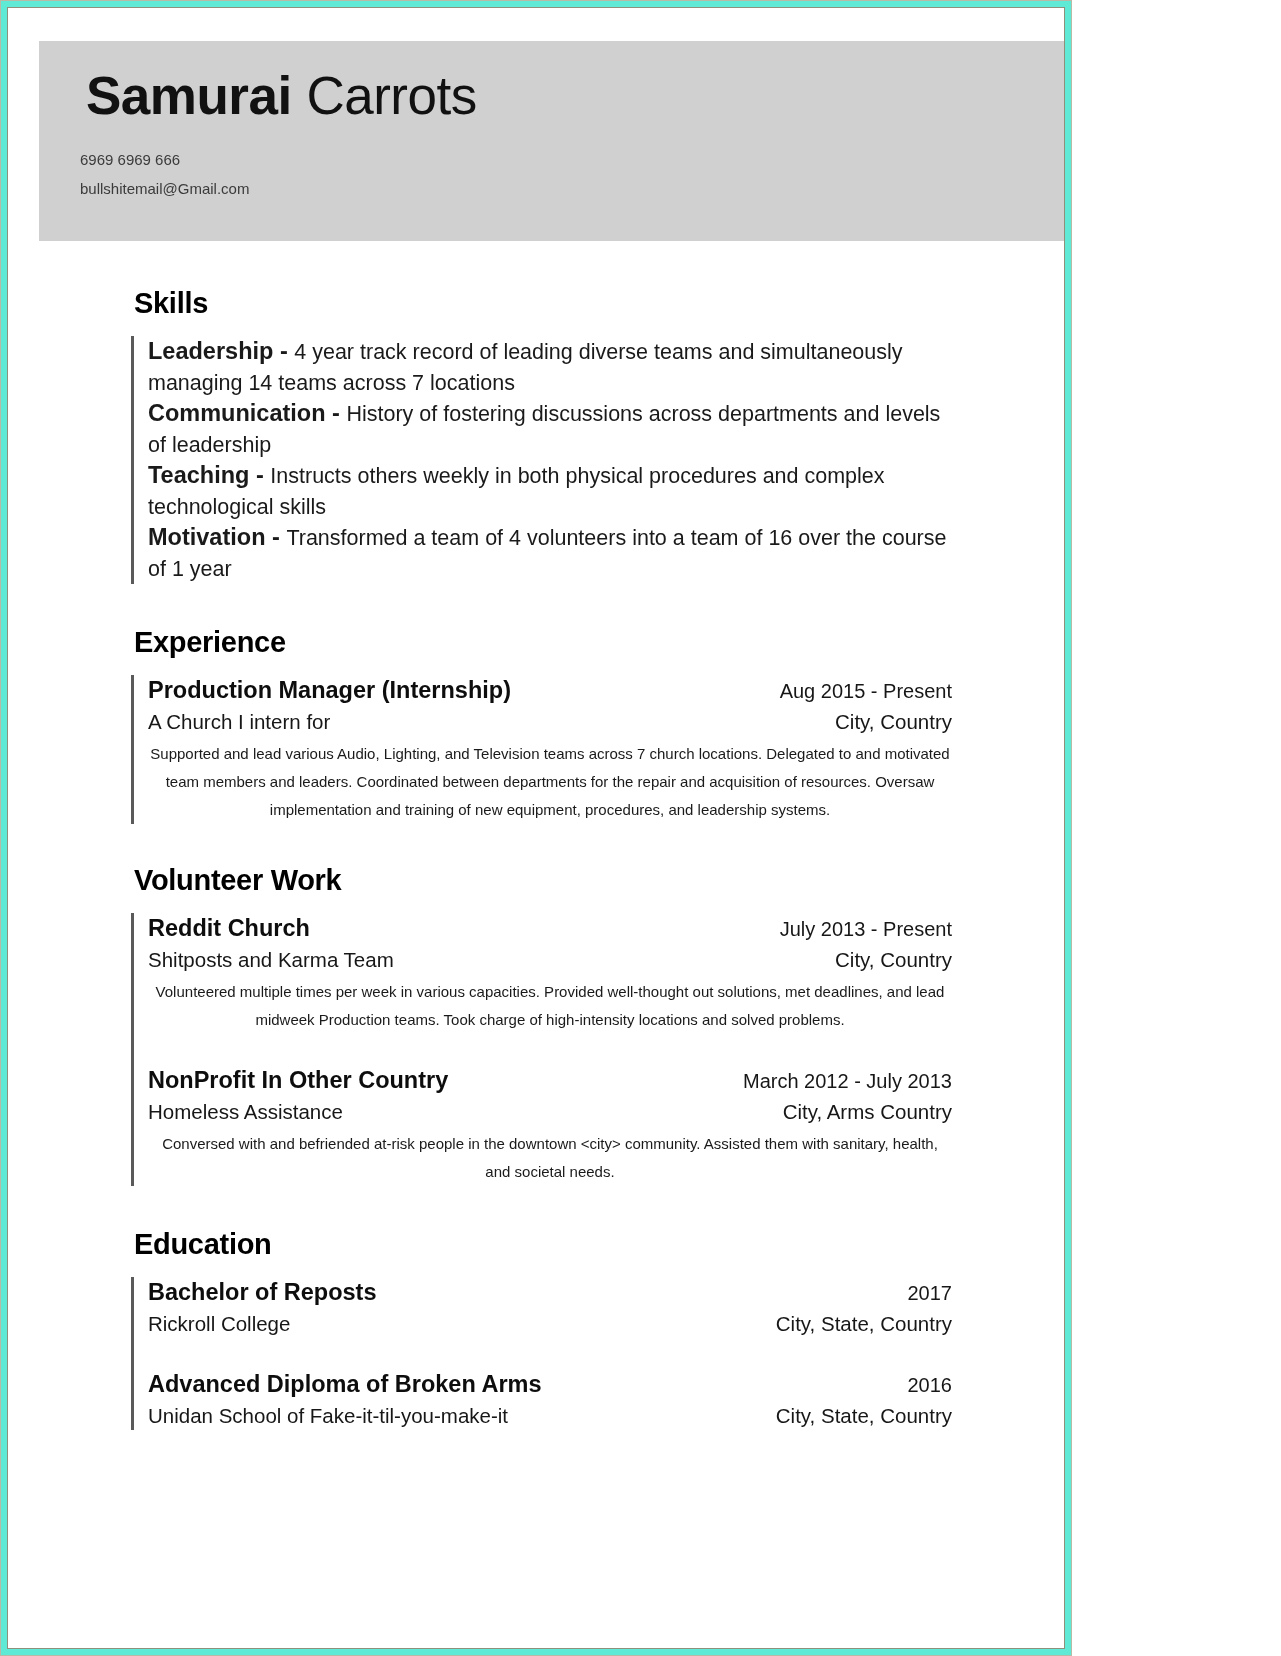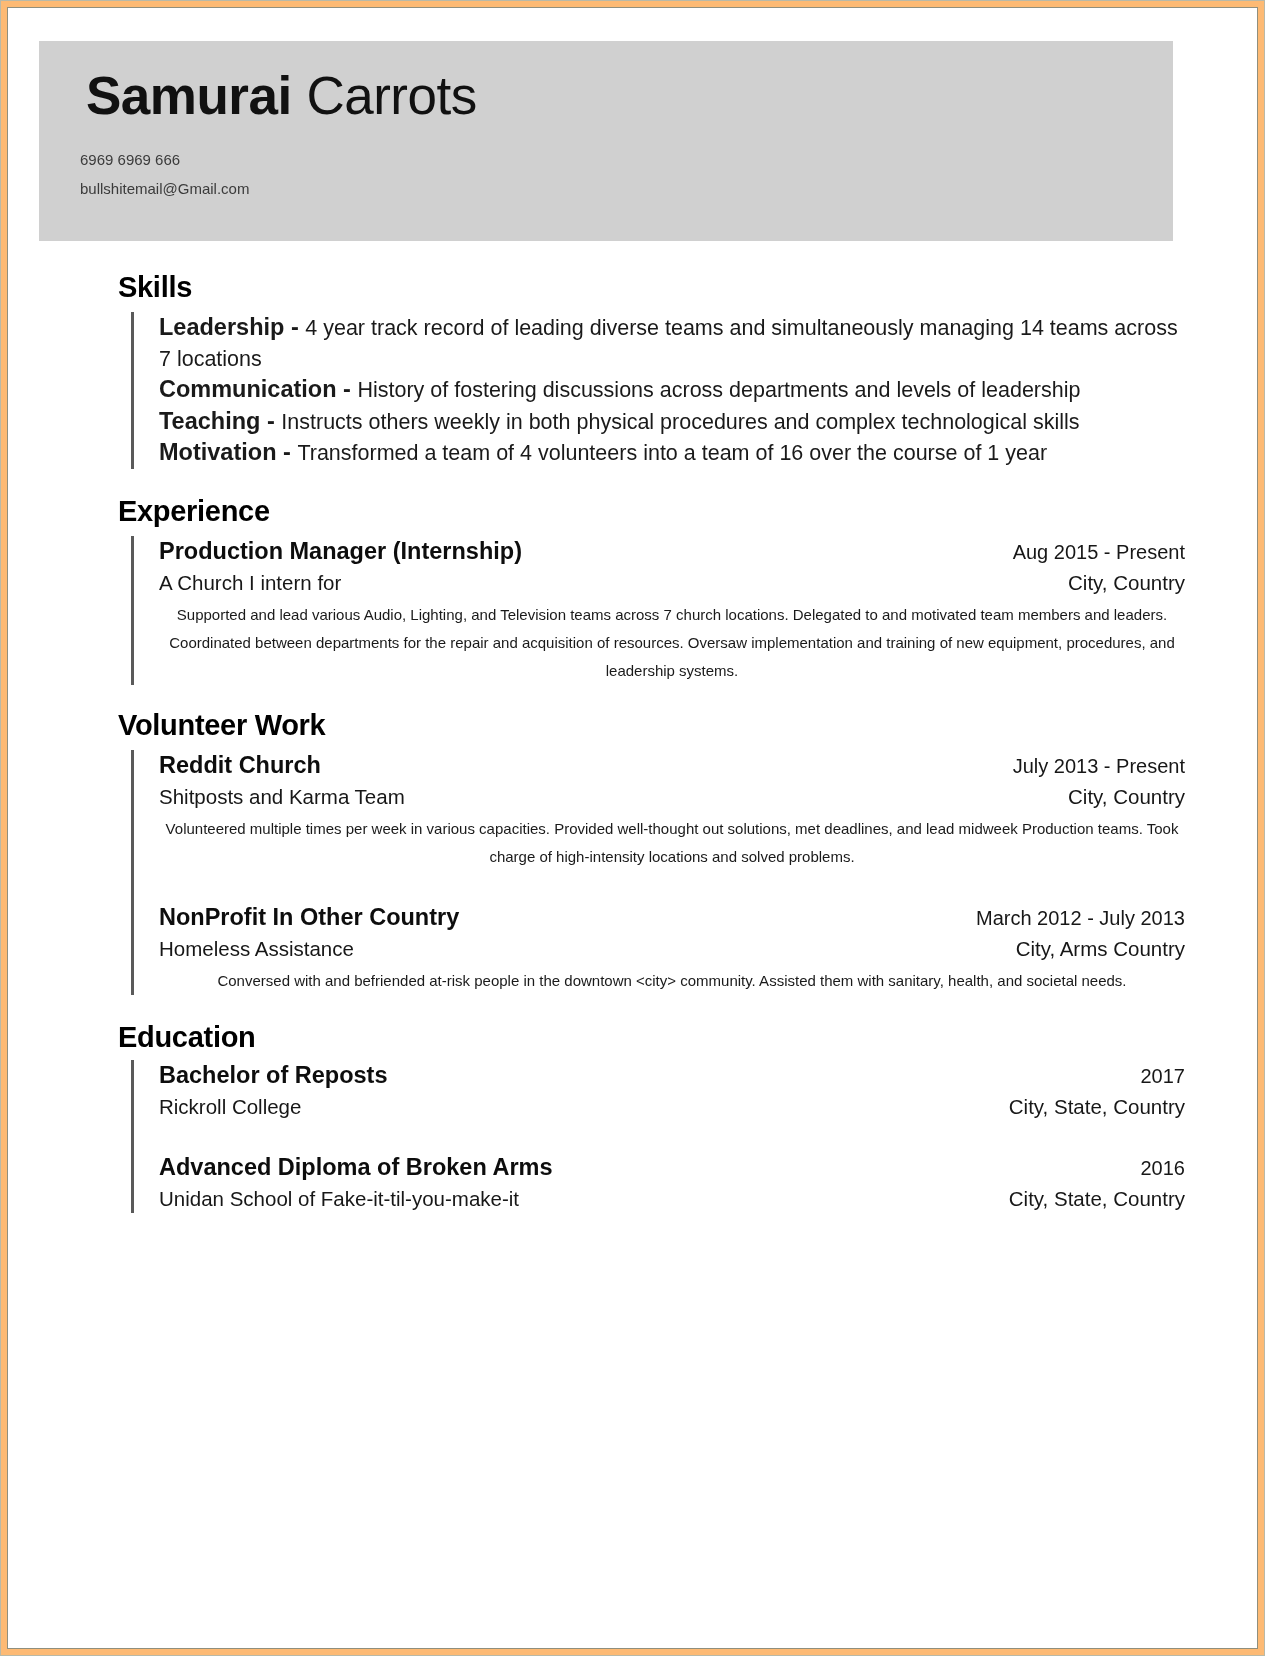--- a/index.html
+++ b/index.html
@@ -6,23 +6,23 @@
     margin: 0;
     padding: 0;
     background: #ffffff;
   }
   body {
     font-family: "Liberation Sans", sans-serif;
     -webkit-font-smoothing: antialiased;
   }
   .page {
     position: relative;
-    width: 1265px;
+    width: 1072px;
     height: 1656px;
-    background: #fdba74;
+    background: #5eead4;
     box-sizing: border-box;
     border: 1px solid #b9b9a8;
     overflow: hidden;
   }
   .page-inner {
     position: absolute;
     left: 6px;
     top: 6px;
     right: 6px;
     bottom: 6px;
@@ -84,33 +84,33 @@
     right: 0;
   }
   .section {
     padding: 0 0 0 0;
   }
   .section-title {
     font-size: 29px;
     font-weight: bold;
     color: #000000;
     letter-spacing: -0.3px;
-    margin: 0;
+    margin: 16px;
     padding: 0 0 0 110px;
   }
   .section-title.skills   { padding-top: 30px; }
   .section-title.exp      { padding-top: 26px; }
   .section-title.vol      { padding-top: 24px; }
   .section-title.edu      { padding-top: 26px; }
 
   .bar-group {
     position: relative;
     margin-left: 123px;
-    margin-right: 72px;
-    padding-left: 25px;
+    margin-right: 112px;
+    padding-left: 14px;
     border-left: 3px solid #5a5a5a;
     margin-top: 8px;
   }
   .bar-group.tight { margin-top: 6px; }
 
   
   .skill-line {
     font-size: 21.5px;
     line-height: 30.5px;
     color: #1a1a1a;

